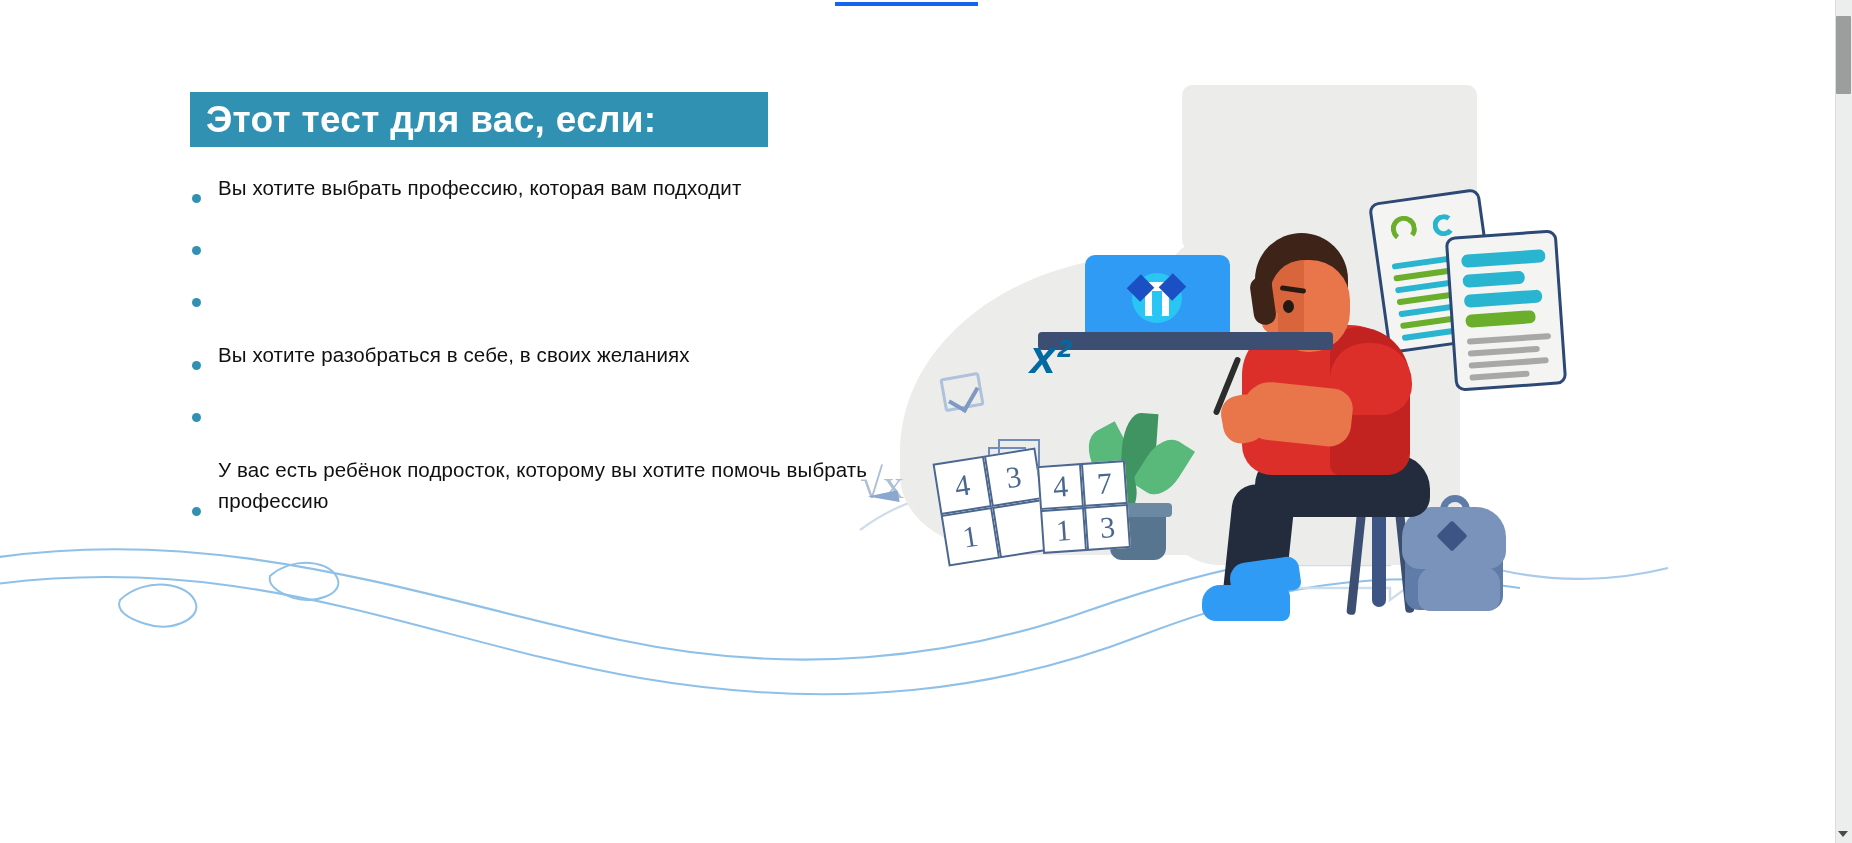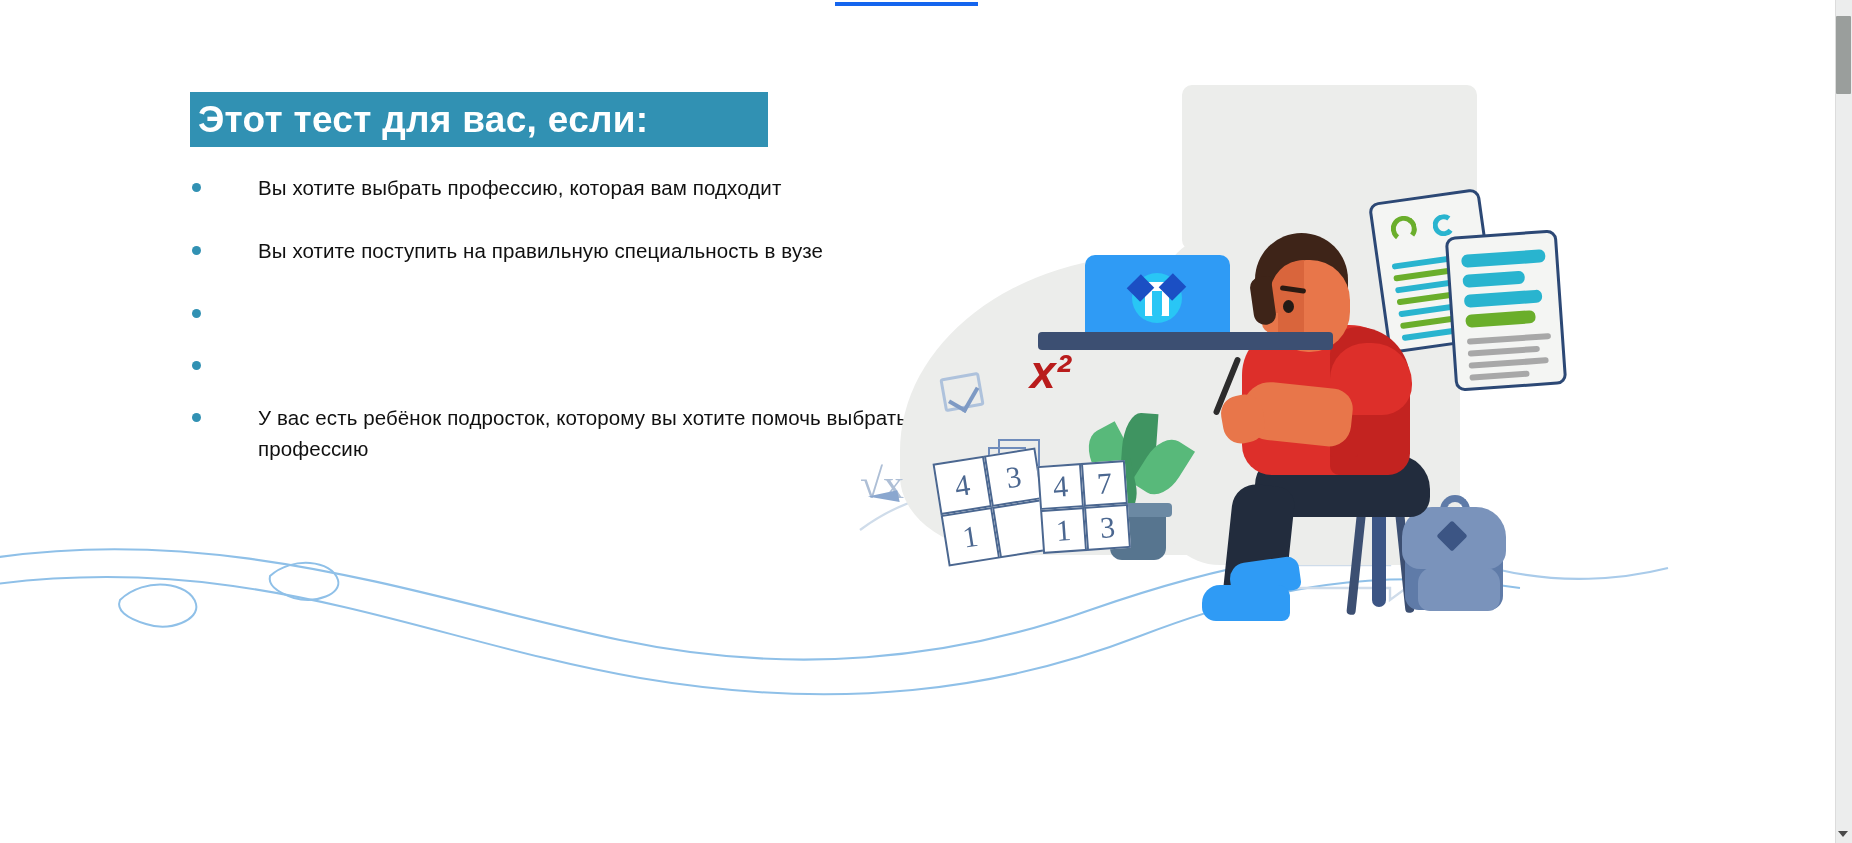--- a/index.html
+++ b/index.html
@@ -31,35 +31,34 @@
     width: 578px; height: 55px;
     background: #3191b3;
     display: flex;
     align-items: center;
   }
   .heading-banner .heading-text {
     color: #ffffff;
     font-size: 37px;
     font-weight: bold;
     letter-spacing: 0.3px;
-    padding-left: 8px;
+    padding-left: 16px;
     white-space: nowrap;
   }
 
   
   .bullet-list {
     position: absolute;
     left: 192px; top: 172px;
     width: 810px;
   }
   .bullet-row {
     display: flex;
-    align-items: flex-start;
+    align-items: flex-end;
     margin-bottom: 32px;
-    gap: 40px;
   }
   .bullet-dot {
     flex: 0 0 auto;
     width: 9px; height: 9px;
     border-radius: 50%;
     background: #3191b3;
     margin-top: 11px;
     margin-right: 17px;
   }
   .bullet-text {
@@ -407,23 +406,23 @@
   .leaf.l3 { left: 284px; top: 382px; width: 38px; height: 60px; transform: rotate(32deg); background:#58b97a; }
   .leaf.l4 { left: 246px; top: 406px; width: 30px; height: 52px; transform: rotate(-12deg); background:#3f9461; }
 
   
   .doodle {
     position: absolute;
     color: #9fb6d6;
     font-family: "Liberation Serif", serif;
   }
   .doodle-x2 {
-    left: 170px; top: 290px;
+    left: 170px; top: 275px;
     font-size: 46px;
-    color: #b91c1c;
+    color: #0369a1;
     font-weight: bold;
     font-style: italic;
     font-family: "Liberation Sans", sans-serif;
   }
   .doodle-sqrt {
     left: 0px; top: 405px;
     font-size: 42px;
     color: #aebfd6;
   }
   .doodle-check {
@@ -574,24 +573,27 @@
     <span class="heading-text">Этот тест для вас, если:</span>
   </div>
 
   <div class="bullet-list">
     <div class="bullet-row">
       <span class="bullet-dot"></span>
       <span class="bullet-text">Вы хотите выбрать профессию, которая вам подходит</span>
     </div>
     <div class="bullet-row">
       <span class="bullet-dot"></span>
-      <span class="bullet-text">Вы хотите поступить на правильную специальность в вузе</span>
     </div>
     <div class="bullet-row">
       <span class="bullet-dot"></span>
+    </div>
+    <div class="bullet-row">
+      <span class="bullet-dot"></span>
+      <span class="bullet-text">Вы хотите разобраться в себе, в своих желаниях</span>
     </div>
     <div class="bullet-row">
       <span class="bullet-dot"></span>
     </div>
     <div class="bullet-row">
       <span class="bullet-dot"></span>
       <span class="bullet-text">У вас есть ребёнок подросток, которому вы хотите помочь выбрать профессию</span>
     </div>
   </div>
 

